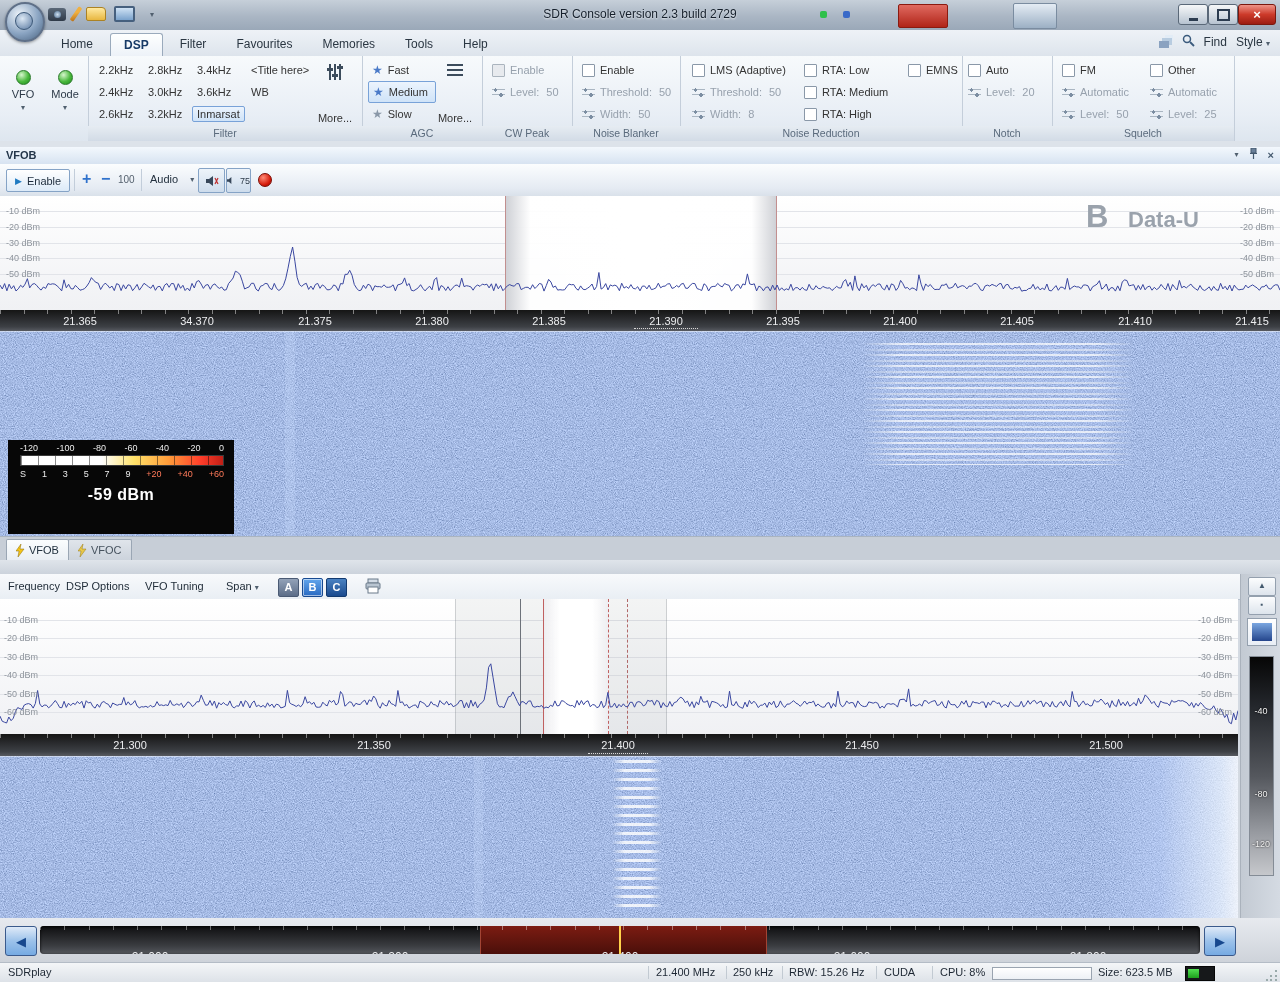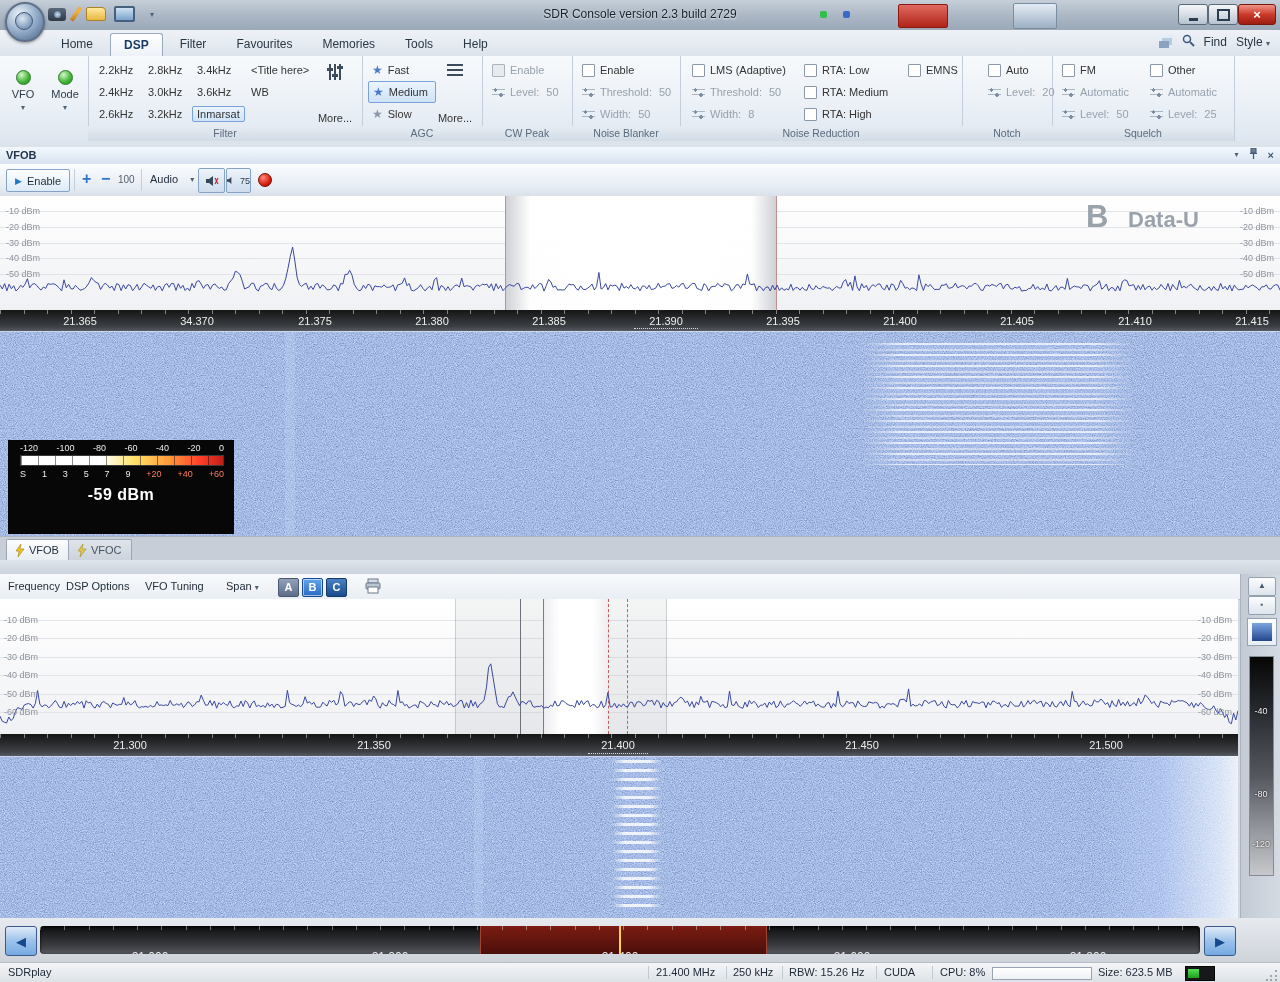--- a/index.html
+++ b/index.html
@@ -438,21 +438,21 @@
       <div class="col" style="left:224px">
         <div class="ritem">
             <span class="chk"></span>
             <span>EMNS</span>
           </div>
       </div>
       <div class="grp-label">Noise Reduction</div>
     </div>
 
     <div class="grp" id="g-notch" style="left:962px;width:90px">
-      <div class="col" style="left:22px">
+      <div class="col" style="left:2px">
         <div class="ritem">
             <span class="chk"></span>
             <span>Auto</span>
           </div>
         <div class="ritem dim">
             <span class="mini-sl"></span>
             <span>Level:</span>
             <span class="val">20</span>
           </div>
       </div>

